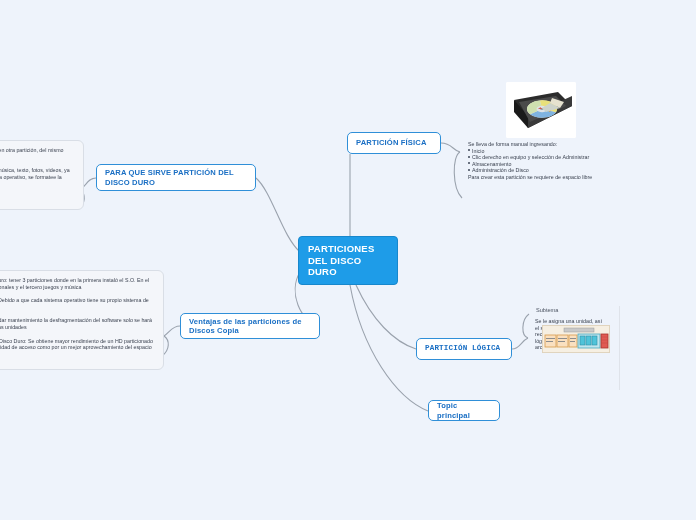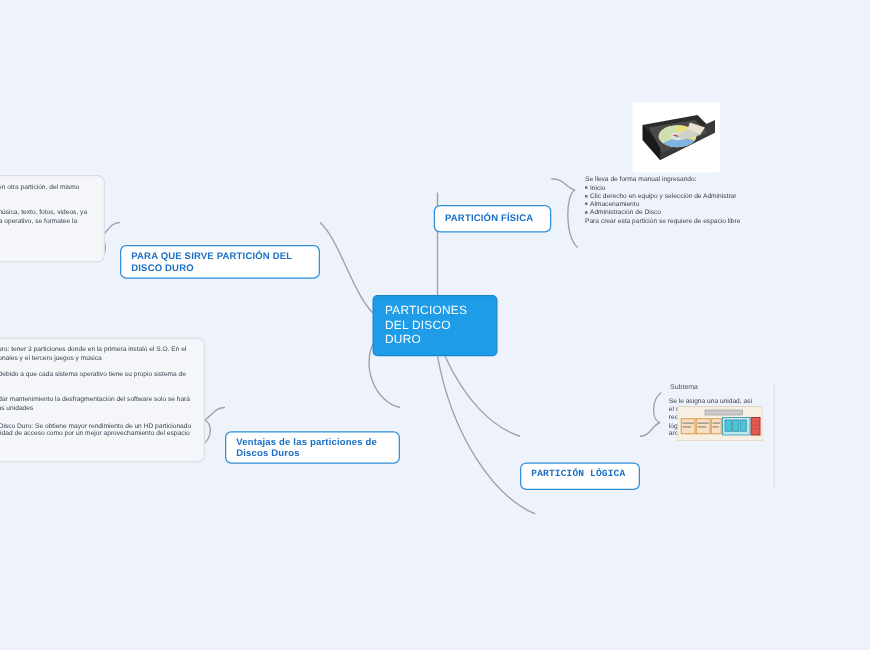--- a/index.html
+++ b/index.html
@@ -40,37 +40,36 @@
     border: 1px solid #1787cc;
     border-radius: 4px;
     box-sizing: border-box;
     display: flex;
     align-items: center;
     padding: 0 9px;
   }
   .central-node .txt {
     color: #ffffff;
     font-size: 9.5px;
-    font-weight: normal;
+    font-weight: bold;
     line-height: 11.5px;
     letter-spacing: .2px;
     white-space: pre-line;
   }
 
   
   .topic {
     position: absolute;
     background: #ffffff;
     border: 1.4px solid #2f8fd8;
     border-radius: 5px;
     box-sizing: border-box;
     display: flex;
     align-items: center;
     padding: 0 8px;
-    margin-top: 32px;
   }
   .topic .txt {
     color: #1a6fc4;
     font-size: 7.6px;
     font-weight: bold;
     line-height: 9.5px;
     letter-spacing: .15px;
     white-space: pre-line;
   }
   #topic-para-que-sirve { left: 96px;  top: 164px; width: 160px; height: 27px; justify-content: center; }
@@ -238,27 +237,30 @@
 
   <div class="topic" id="topic-para-que-sirve">
     <span class="txt">PARA QUE SIRVE PARTICIÓN DEL DISCO DURO</span>
   </div>
 
   <div class="topic" id="topic-particion-fisica">
     <span class="txt">PARTICIÓN FÍSICA</span>
   </div>
 
   <div class="topic" id="topic-ventajas">
-    <span class="txt">Ventajas de las particiones de Discos Duros</span>
+    <span class="txt">Ventajas de las particiones de Discos Copia</span>
   </div>
 
   <div class="topic" id="topic-particion-logica">
     <span class="txt">PARTICIÓN LÓGICA</span>
   </div>
 
+  <div class="topic" id="topic-topic-principal">
+    <span class="txt">Topic principal</span>
+  </div>
 
   <div class="note" id="note-para-que-sirve">
     <p class="blk">Copia de seguridad de los datos en otra partición, del mismo disco duro de información</p>
     <p class="blk">Partición para almacenar datos: música, texto, fotos, videos, ya que al momento de que el sistema operativo, se formatee la unidad que lo contiene</p>
   </div>
 
   <div class="note" id="note-ventajas">
     <p class="blk">Mejor organización del Disco Duro: tener 3 particiones donde en la primera instaló el S.O. En el segundo los driver y datos personales y el tercero juegos y música</p>
     <p class="blk">Instalar 2 sistemas operativos: Debido a que cada sistema operativo tiene su propio sistema de archivos</p>
     <p class="blk">Mantenimiento del software: Al dar mantenimiento la desfragmentación del software solo se hará en la unidad C y no en las demás unidades</p>

